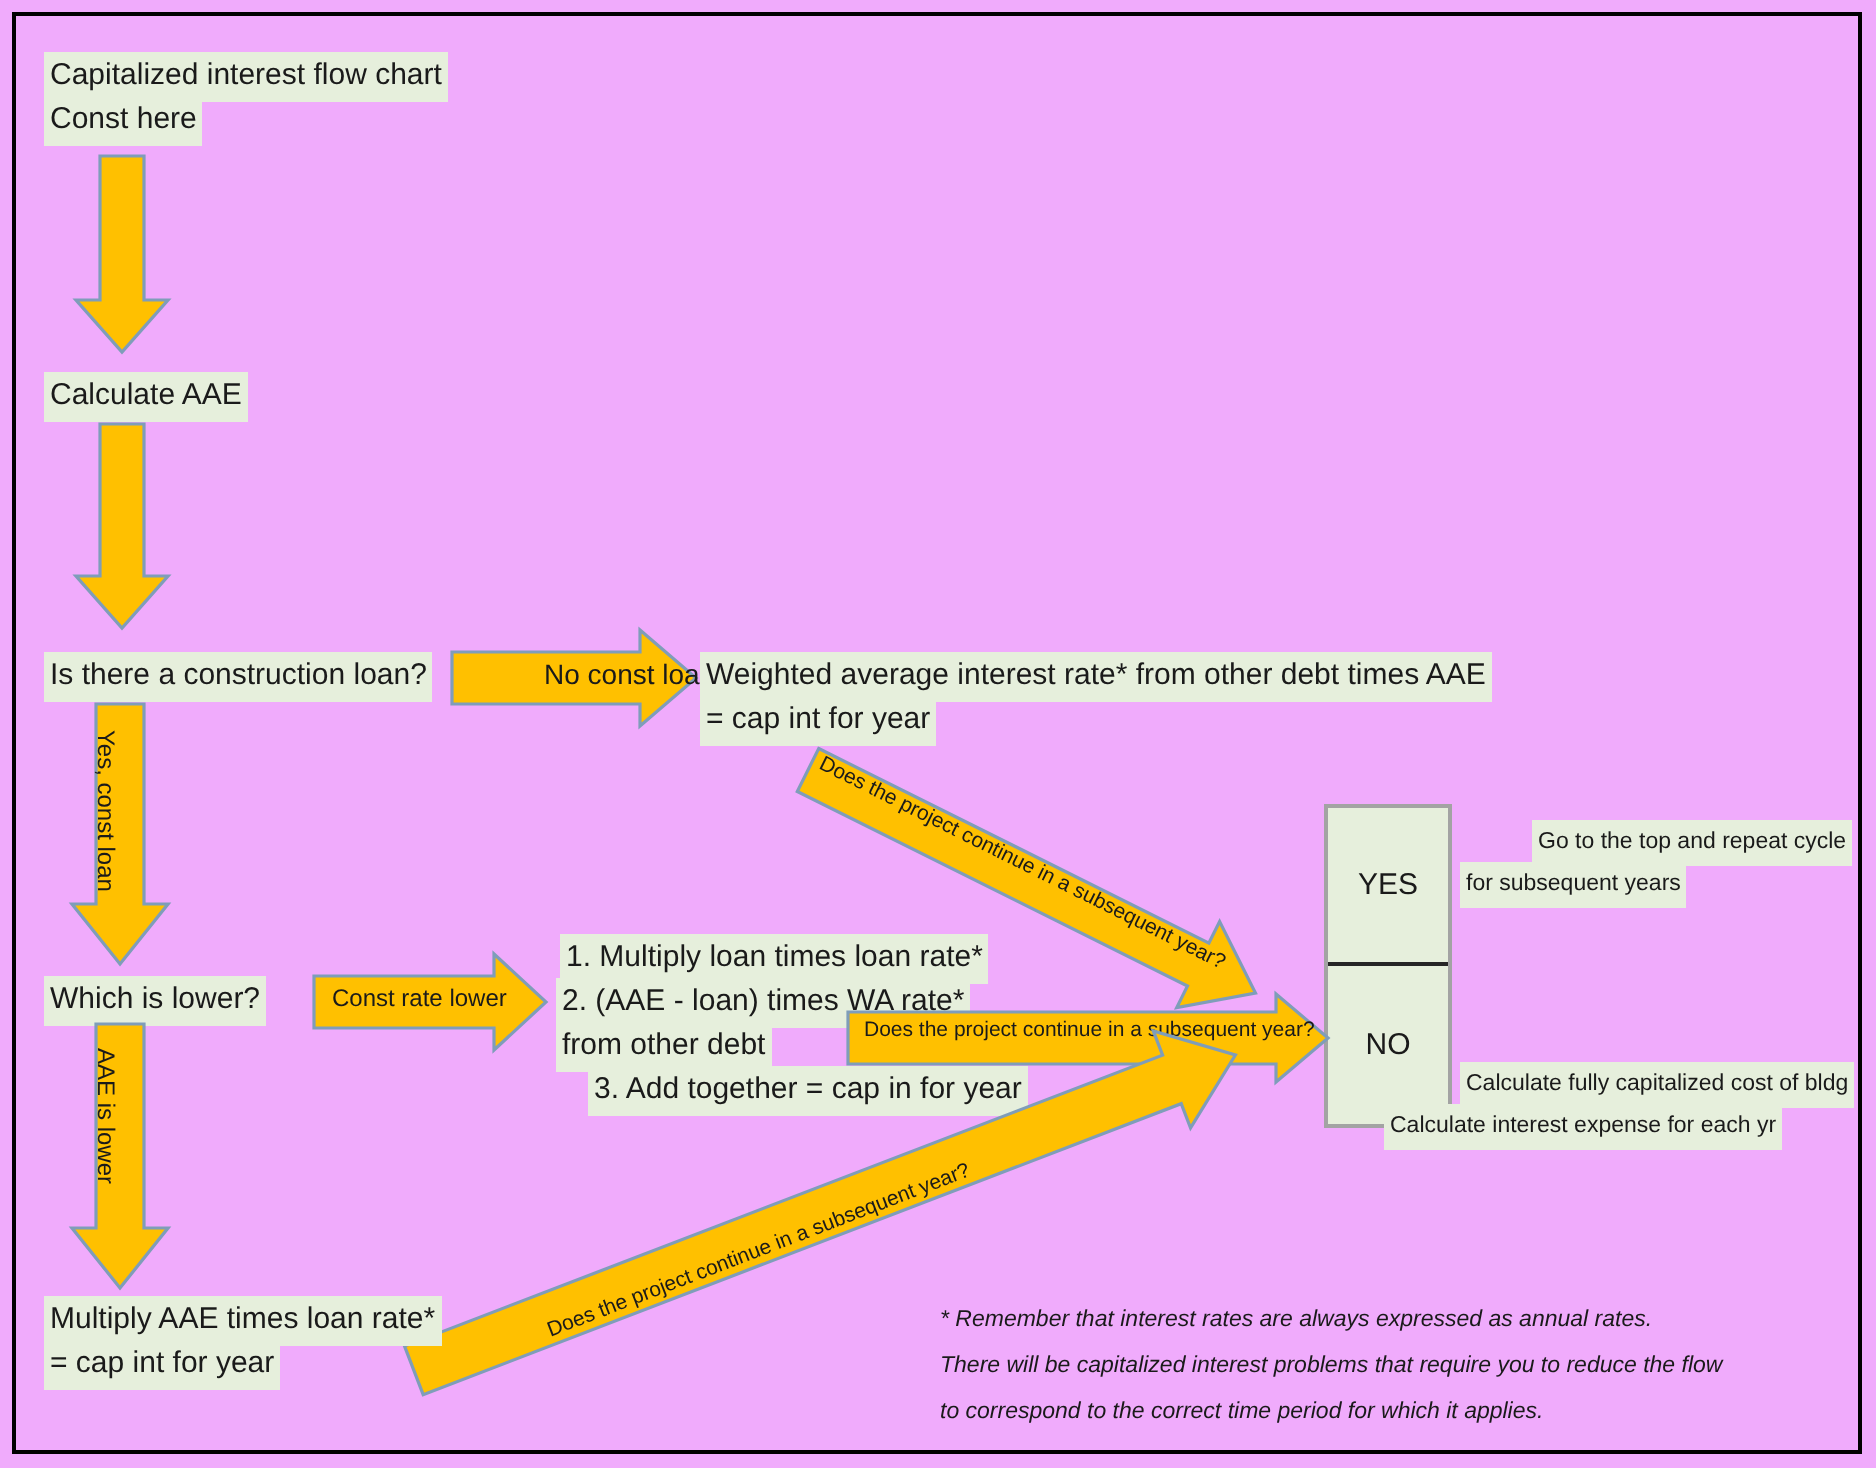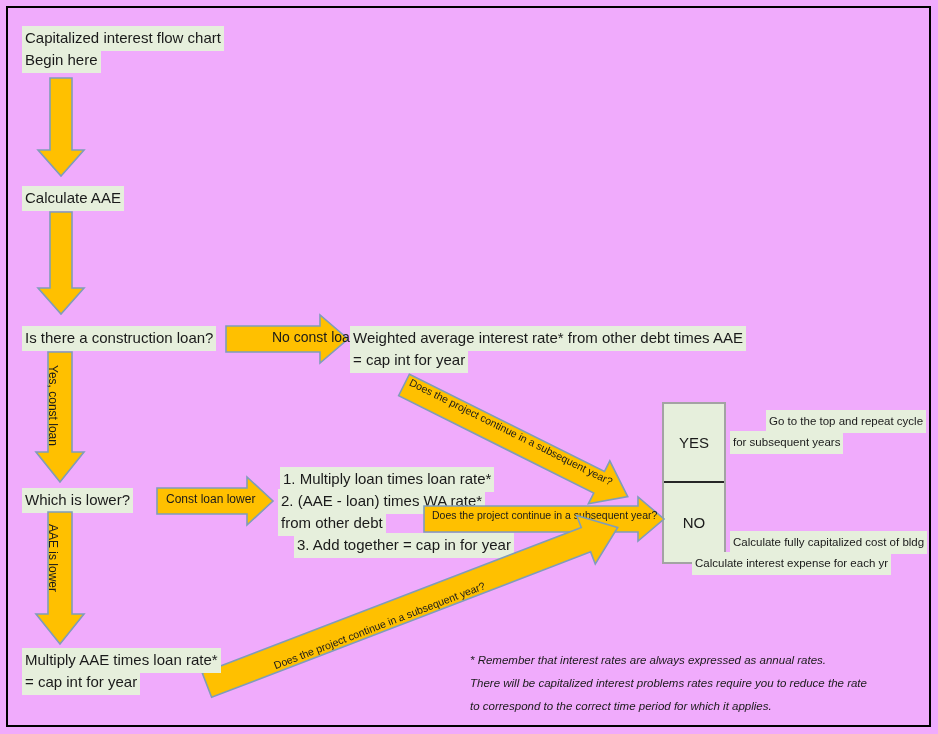--- a/index.html
+++ b/index.html
@@ -91,21 +91,21 @@
 <body>
 
 <div id="page">
 
   <div class="page-border"></div>
 
   <div class="txt" style="left:22px; top:26px;">
     <span class="hl">Capitalized interest flow chart</span>
   </div>
   <div class="txt" style="left:22px; top:48px;">
-    <span class="hl">Begin here</span>
+    <span class="hl">Const here</span>
   </div>
 
   <div class="arrow" style="left:40px; top:78px;">
     <svg width="46" height="100" viewBox="0 0 46 100">
       <polygon points="10,0 32,0 32,72 44,72 21,98 -2,72 10,72" fill="#ffc000" stroke="#7f9db9" stroke-width="1.6"></polygon>
     </svg>
   </div>
 
   <div class="txt" style="left:22px; top:186px;">
     <span class="hl">Calculate AAE</span>
@@ -178,21 +178,21 @@
 
   <div class="txt" style="left:22px; top:488px;text-align:center;">
     <span class="hl">Which is lower?</span>
   </div>
 
   <div class="arrow" style="left:157px; top:479px;">
     <svg width="118" height="46" viewBox="0 0 118 46">
       <polygon points="0,9 90,9 90,-2 116,22 90,46 90,35 0,35" fill="#ffc000" stroke="#7f9db9" stroke-width="1.6"></polygon>
     </svg>
   </div>
-  <div class="arrow-label small" style="left:166px; top:492px;">Const loan lower</div>
+  <div class="arrow-label small" style="left:166px; top:492px;">Const rate lower</div>
 
   <div class="txt" style="left:280px; top:467px;text-decoration:underline;">
     <span class="hl">1. Multiply loan times loan rate*</span>
   </div>
   <div class="txt" style="left:278px; top:489px;">
     <span class="hl">2. (AAE - loan) times WA rate*</span>
   </div>
   <div class="txt" style="left:278px; top:511px;">
     <span class="hl">from other debt</span>
   </div>
@@ -226,16 +226,16 @@
   <div class="arrow-label tiny" style="left:272px; top:660px; transform:rotate(-21deg); transform-origin:left top;">Does the project continue in a subsequent year?</div>
 
   <div class="txt" style="left:22px; top:648px;">
     <span class="hl">Multiply AAE times loan rate*</span>
   </div>
   <div class="txt" style="left:22px; top:670px;">
     <span class="hl">= cap int for year</span>
   </div>
 
   <div class="txt note" style="left:470px; top:650px;">* Remember that interest rates are always expressed as annual rates.</div>
-  <div class="txt note" style="left:470px; top:673px;">There will be capitalized interest problems rates require you to reduce the rate</div>
+  <div class="txt note" style="left:470px; top:673px;">There will be capitalized interest problems that require you to reduce the flow</div>
   <div class="txt note" style="left:470px; top:696px;">to correspond to the correct time period for which it applies.</div>
 
 </div>
 
 </body></html>

